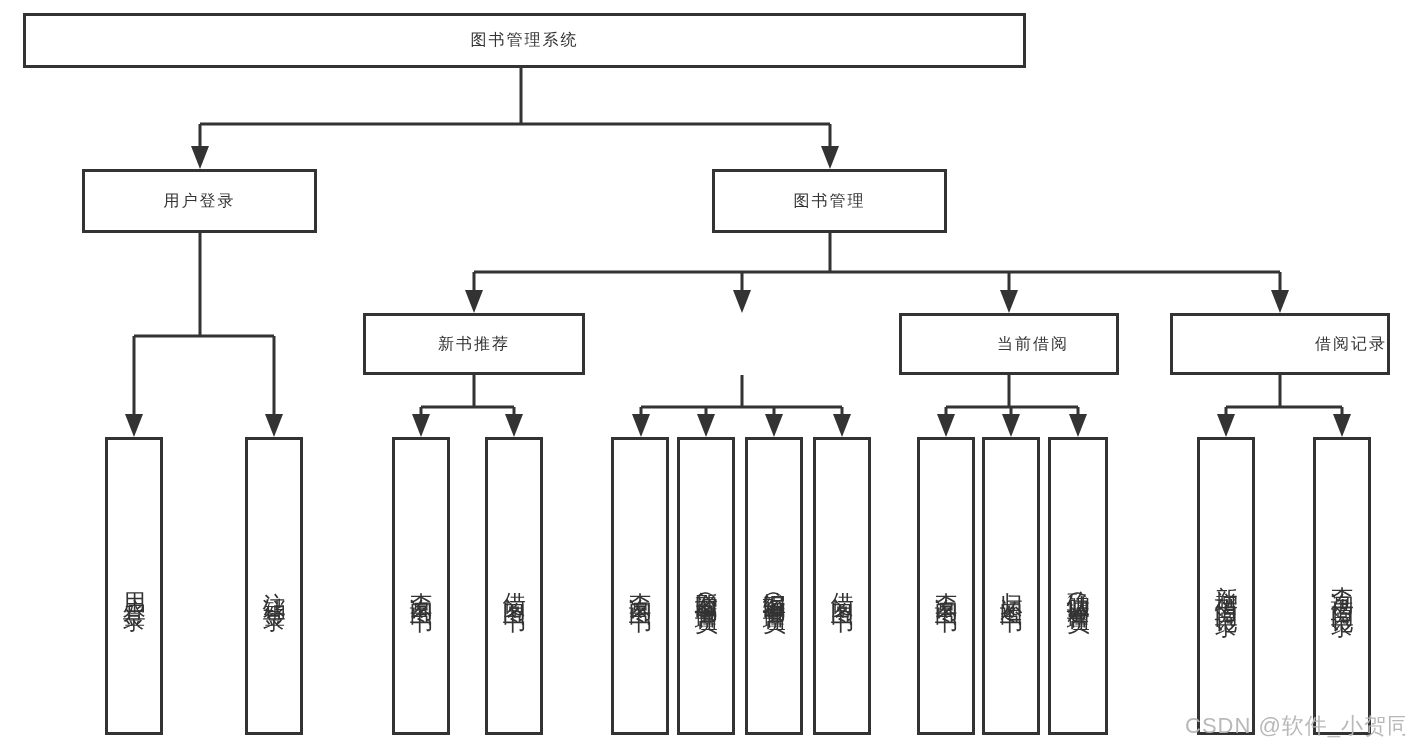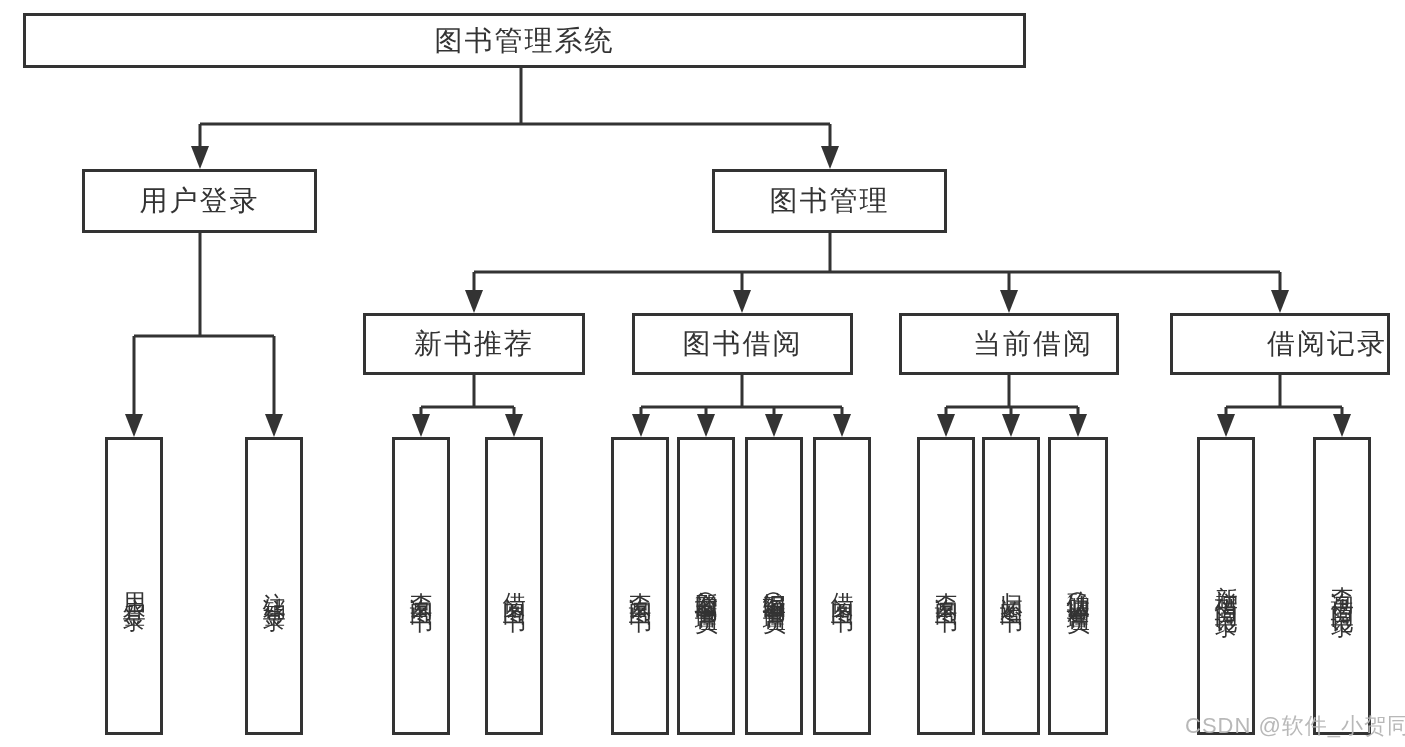--- a/index.html
+++ b/index.html
@@ -20,21 +20,21 @@
   svg.wires{position:absolute;left:0;top:0;z-index:1;}
   .cline{stroke:var(--line);stroke-width:3;fill:none;}
   .carrow{fill:var(--line);stroke:none;}
   .box{
     position:absolute;z-index:2;
     background:var(--box-fill);
     border:3px solid var(--line);
     box-sizing:border-box;
     display:flex;align-items:center;justify-content:center;
     color:var(--text);
-    font-size:28px;letter-spacing:2px;
+    font-size:16px;letter-spacing:2px;
     white-space:nowrap;
   }
   .vbox{
     position:absolute;z-index:2;
     background:var(--box-fill);
     border:3px solid var(--line);
     box-sizing:border-box;
     writing-mode:vertical-rl;
     text-orientation:mixed;
     display:flex;align-items:center;justify-content:center;
@@ -112,23 +112,20 @@
   <div class="box" style="left:82px;top:169px;width:235px;height:64px;">
     <span>用户登录</span>
   </div>
   <div class="box" style="left:712px;top:169px;width:235px;height:64px;">
     <span>图书管理</span>
   </div>
 
   <div class="box" style="left:363px;top:313px;width:222px;height:62px;">
     <span>新书推荐</span>
   </div>
-  <div class="box" style="left:632px;top:313px;width:221px;height:62px;">
-    <span>图书借阅</span>
-  </div>
   <div class="box" style="left:899px;top:313px;width:220px;height:62px;padding-left:48px;">
     <span>当前借阅</span>
   </div>
   <div class="box" style="left:1170px;top:313px;width:220px;height:62px;justify-content:flex-end;">
     <span>借阅记录</span>
   </div>
 
   <div class="vbox" style="left:105px;top:437px;width:58px;height:298px;">
     <span>用户登录</span>
   </div>

